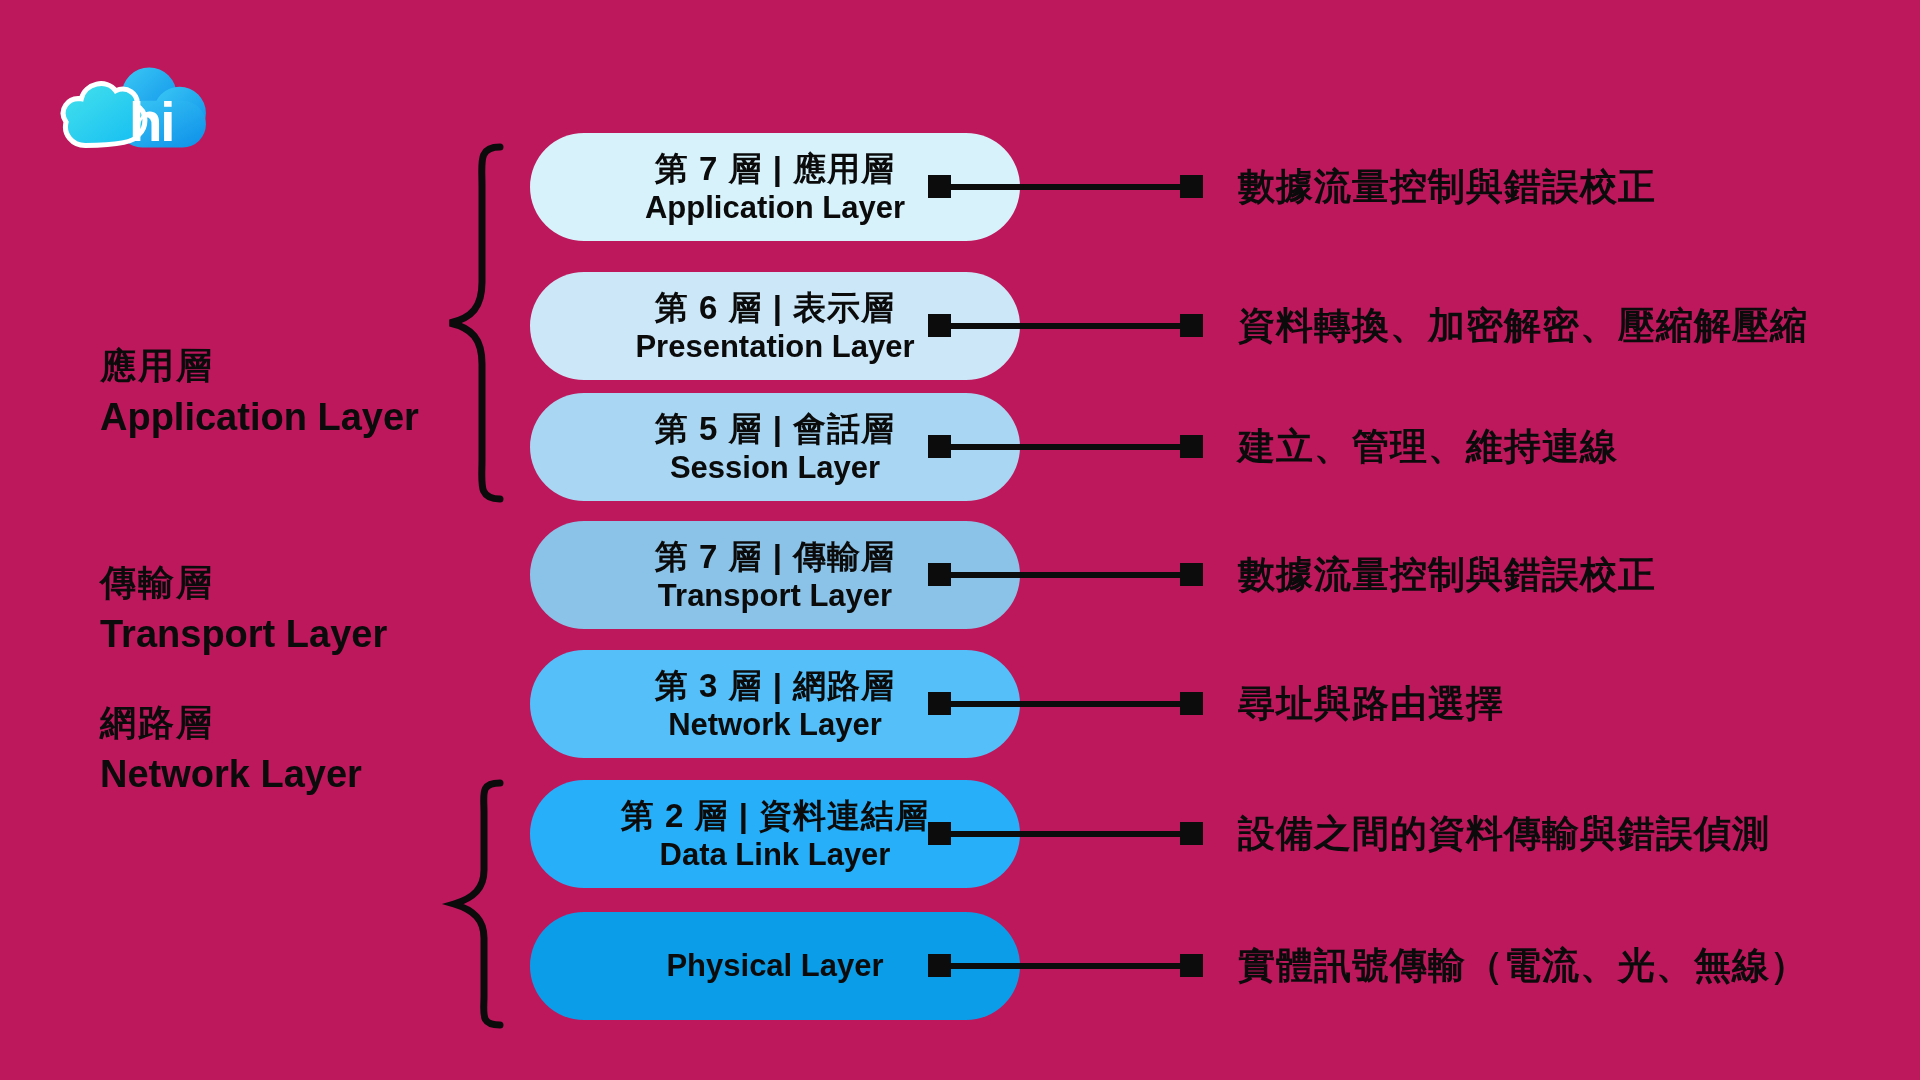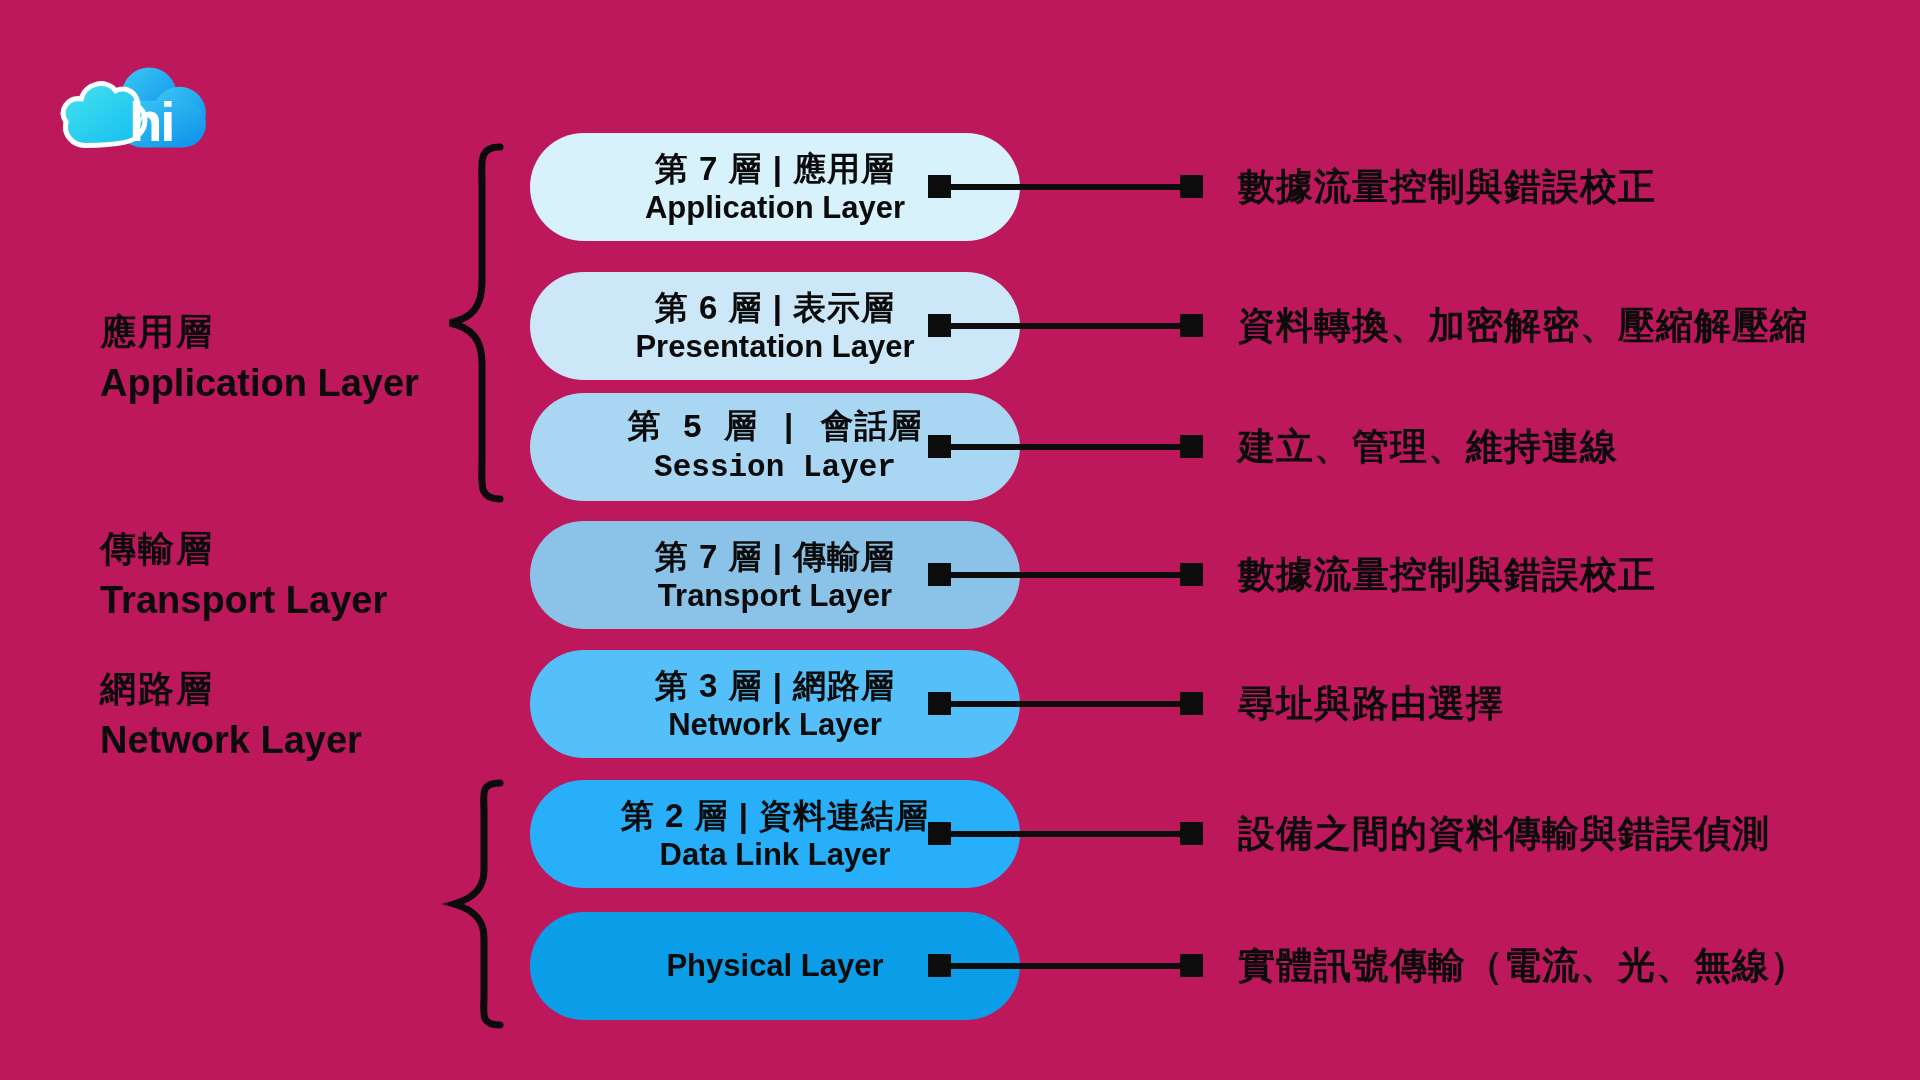--- a/index.html
+++ b/index.html
@@ -18,21 +18,21 @@
   .sq{position:absolute;width:23px;height:23px;background:#0c0c0c;top:42px;}
   .sq1{left:928px;}
   .sq2{left:1180px;}
   .cline{position:absolute;left:939px;top:51px;width:253px;height:6px;background:#0c0c0c;}
   .desc{
     position:absolute;left:1238px;top:0;height:108px;display:flex;align-items:center;
     font-size:37px;font-weight:700;letter-spacing:1px;white-space:nowrap;
   }
   
   .glabel{position:absolute;left:100px;font-weight:700;line-height:1.42;}
-  .glabel .zh{font-size:36px;letter-spacing:2px;}
+  .glabel .zh{font-size:36px;letter-spacing:2px;margin-top:34px;}
   .glabel .en{font-size:38px;}
   
   .brace{position:absolute;}
   .brace svg{display:block;width:100%;height:100%;}
   
   .logo{position:absolute;left:60px;top:60px;width:152px;height:102px;}
 </style>
 </head>
 <body>
 
@@ -102,21 +102,21 @@
       <div class="zh">第 6 層 | 表示層</div>
       <div class="en">Presentation Layer</div>
     </div>
     <div class="sq sq1"></div>
     <div class="cline"></div>
     <div class="sq sq2"></div>
     <div class="desc">資料轉換、加密解密、壓縮解壓縮</div>
   </div>
 
   <div class="row" style="top:393px">
-    <div class="pill" style="background: rgb(169, 214, 242); font-family: Liberation Mono, monospace;">
+    <div class="pill" style="background: rgb(169, 214, 242);">
       <div class="zh">第 5 層 | 會話層</div>
       <div class="en">Session Layer</div>
     </div>
     <div class="sq sq1"></div>
     <div class="cline"></div>
     <div class="sq sq2"></div>
     <div class="desc">建立、管理、維持連線</div>
   </div>
 
   <div class="row" style="top:521px">

